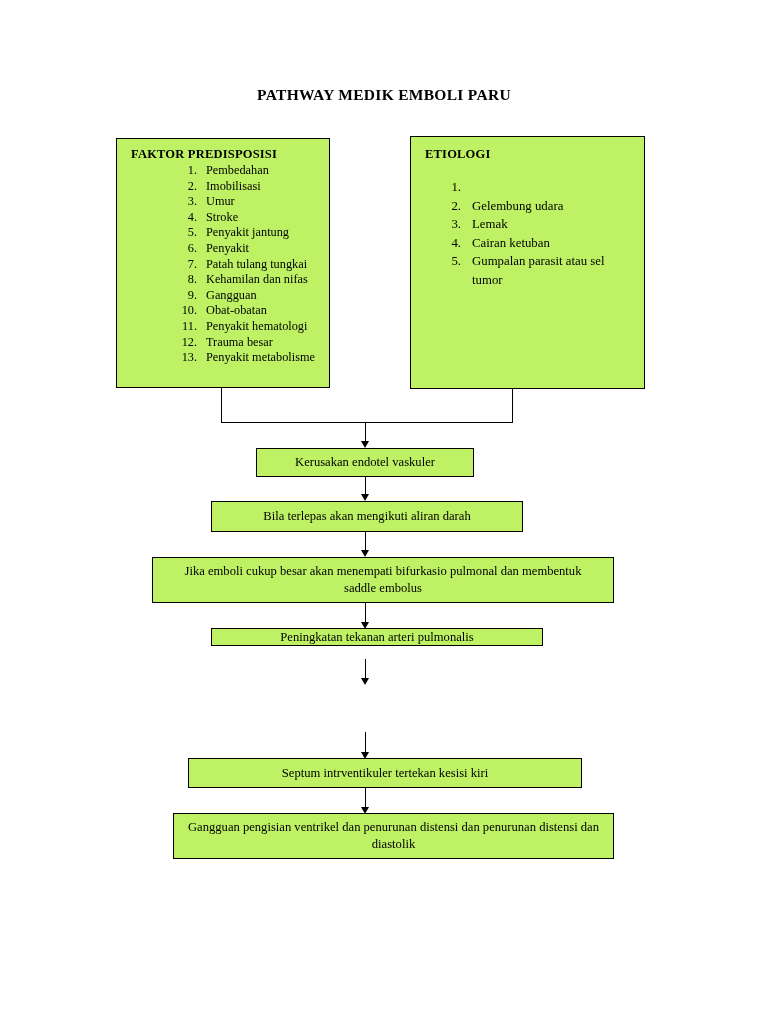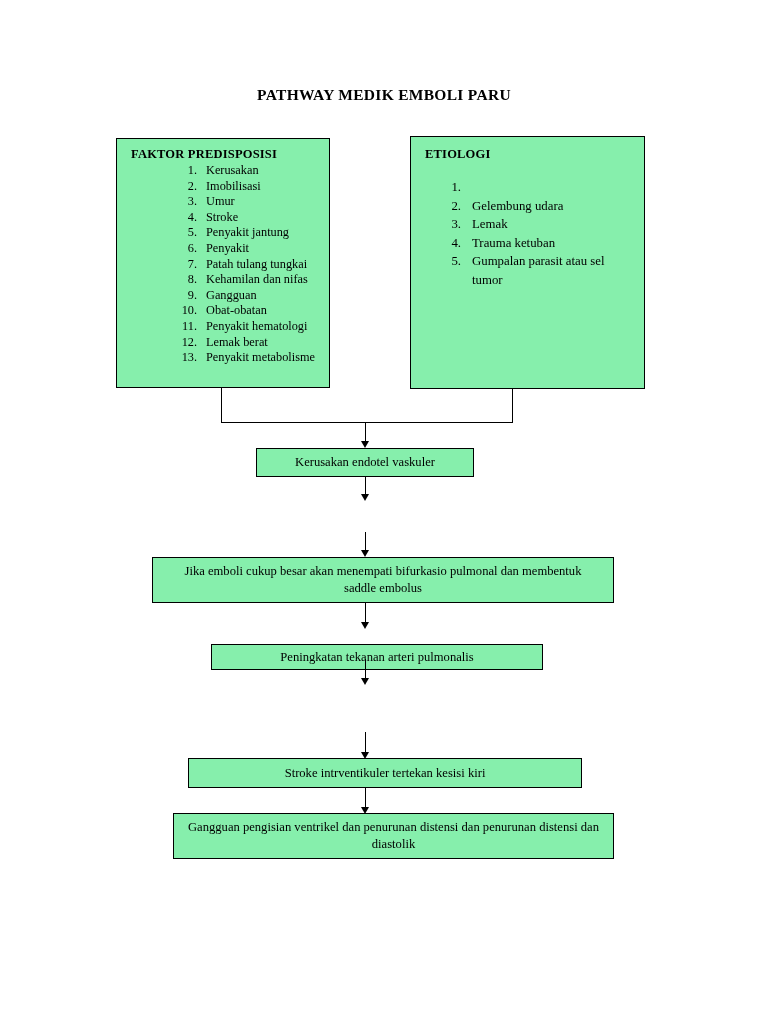--- a/index.html
+++ b/index.html
@@ -34,21 +34,21 @@
     font-size: 15.5px;
     font-weight: bold;
     letter-spacing: 0.3px;
   }
 
   
   .box {
     position: absolute;
     border: 1.3px solid #000000;
     box-sizing: border-box;
-    background: #86efac;
+    background: #bef264;
   }
 
   
   .topbox {
     padding: 8px 10px 6px 14px;
   }
   .topbox .heading {
     font-size: 12.5px;
     font-weight: bold;
     letter-spacing: 0.2px;
@@ -119,21 +119,21 @@
 
 <div id="canvas">
 
   <div class="page-title">PATHWAY MEDIK EMBOLI PARU</div>
 
   <div class="box topbox" id="box-predisposisi" style="left:116px; top:138px; width:214px; height:250px;">
     <div class="heading">FAKTOR PREDISPOSISI</div>
     <ul class="olist">
       <li>
           <span class="num">1.</span>
-          <span class="txt">Kerusakan</span>
+          <span class="txt">Pembedahan</span>
         </li>
       <li>
           <span class="num">2.</span>
           <span class="txt">Imobilisasi</span>
         </li>
       <li>
           <span class="num">3.</span>
           <span class="txt">Umur</span>
         </li>
       <li>
@@ -163,21 +163,21 @@
       <li>
           <span class="num">10.</span>
           <span class="txt">Obat-obatan</span>
         </li>
       <li>
           <span class="num">11.</span>
           <span class="txt">Penyakit hematologi</span>
         </li>
       <li>
           <span class="num">12.</span>
-          <span class="txt">Lemak berat</span>
+          <span class="txt">Trauma besar</span>
         </li>
       <li>
           <span class="num">13.</span>
           <span class="txt">Penyakit metabolisme</span>
         </li>
     </ul>
   </div>
 
   <div class="box topbox" id="box-etiologi" style="left:410px; top:136px; width:235px; height:253px; padding:10px 12px 4px 14px;">
     <div class="heading">ETIOLOGI</div>
@@ -188,61 +188,64 @@
       <li>
           <span class="num">2.</span>
           <span class="txt">Gelembung udara</span>
         </li>
       <li>
           <span class="num">3.</span>
           <span class="txt">Lemak</span>
         </li>
       <li>
           <span class="num">4.</span>
-          <span class="txt">Trauma ketuban</span>
+          <span class="txt">Cairan ketuban</span>
         </li>
       <li>
           <span class="num">5.</span>
           <span class="txt">Gumpalan parasit atau sel tumor</span>
         </li>
     </ul>
   </div>
 
   <div class="vline" style="left:221px; top:388px; height:34px;"></div>
   <div class="vline" style="left:512px; top:388px; height:34px;"></div>
   <div class="hline" style="left:221px; top:422px; width:292px;"></div>
   <div class="vline" style="left:365px; top:422px; height:19px;"></div>
   <div class="arrowhead" style="left:361px; top:441px;"></div>
 
   <div class="box flowbox" style="left:256px; top:448px; width:218px; height:29px;">
     <span>Kerusakan endotel vaskuler</span>
   </div>
   <div class="vline" style="left:365px; top:477px; height:17px;"></div>
   <div class="arrowhead" style="left:361px; top:494px;"></div>
 
+  <div class="box flowbox" style="left:211px; top:501px; width:312px; height:31px;">
+    <span>Bila terlepas akan mengikuti aliran darah</span>
+  </div>
   <div class="vline" style="left:365px; top:532px; height:18px;"></div>
   <div class="arrowhead" style="left:361px; top:550px;"></div>
 
   <div class="box flowbox" style="left:152px; top:557px; width:462px; height:46px; padding:2px 14px;">
     <span>Jika emboli cukup besar akan menempati bifurkasio pulmonal dan membentuk saddle embolus</span>
   </div>
   <div class="vline" style="left:365px; top:603px; height:19px;"></div>
   <div class="arrowhead" style="left:361px; top:622px;"></div>
 
-  <div class="box flowbox" style="left:211px; top:644px; width:332px; height:26px;">
+  <div class="box flowbox" style="left:211px; top:628px; width:332px; height:18px;">
     <span>Peningkatan tekanan arteri pulmonalis</span>
   </div>
   <div class="vline" style="left:365px; top:659px; height:19px;"></div>
   <div class="arrowhead" style="left:361px; top:678px;"></div>
 
   <div class="vline" style="left:365px; top:732px; height:20px;"></div>
   <div class="arrowhead" style="left:361px; top:752px;"></div>
 
   <div class="box flowbox" style="left:188px; top:758px; width:394px; height:30px;">
-    <span>Stroke intrventikuler tertekan kesisi kiri</span>
+    <span>Septum intrventikuler tertekan kesisi kiri</span>
   </div>
   <div class="vline" style="left:365px; top:788px; height:19px;"></div>
   <div class="arrowhead" style="left:361px; top:807px;"></div>
 
   <div class="box flowbox" style="left:173px; top:813px; width:441px; height:46px; padding:6px 14px;">
     <span>Gangguan pengisian ventrikel dan penurunan distensi dan penurunan distensi dan diastolik</span>
   </div>
 
 </div>
 

